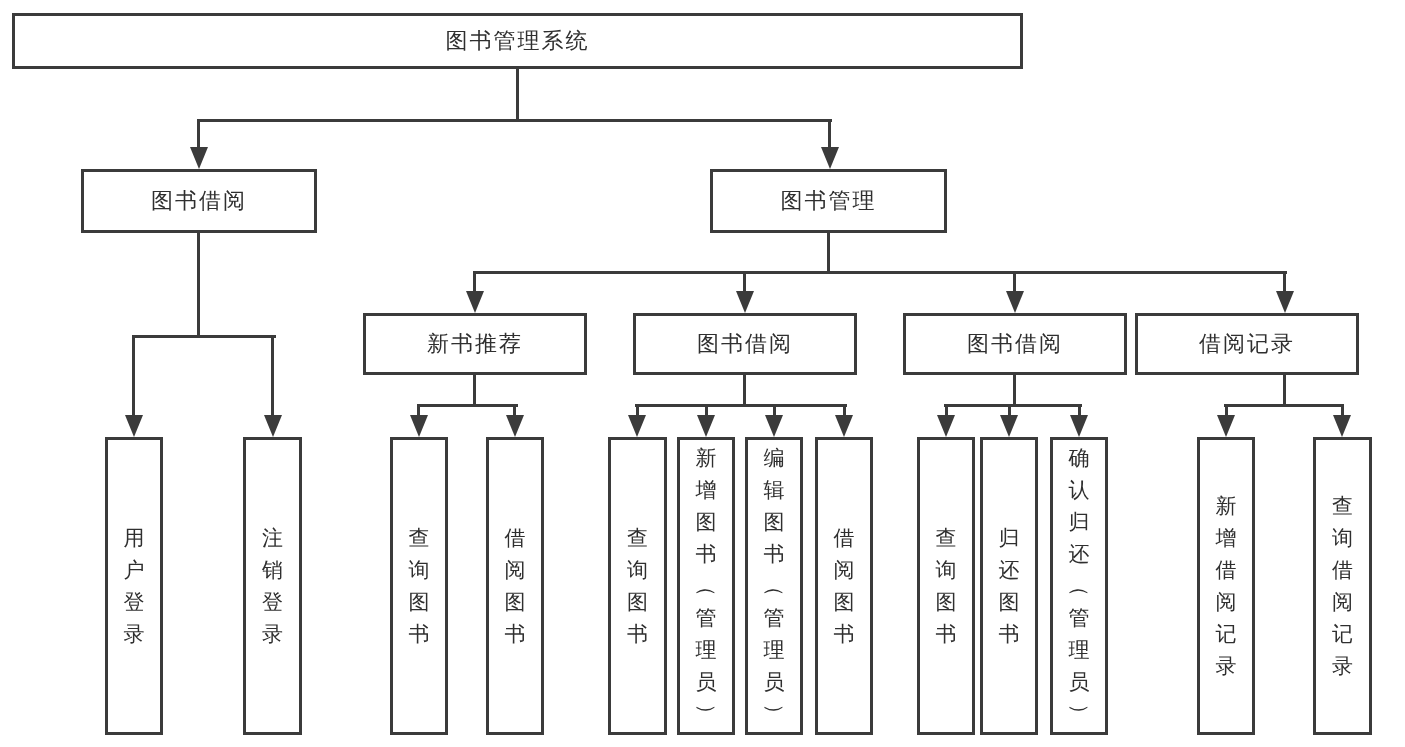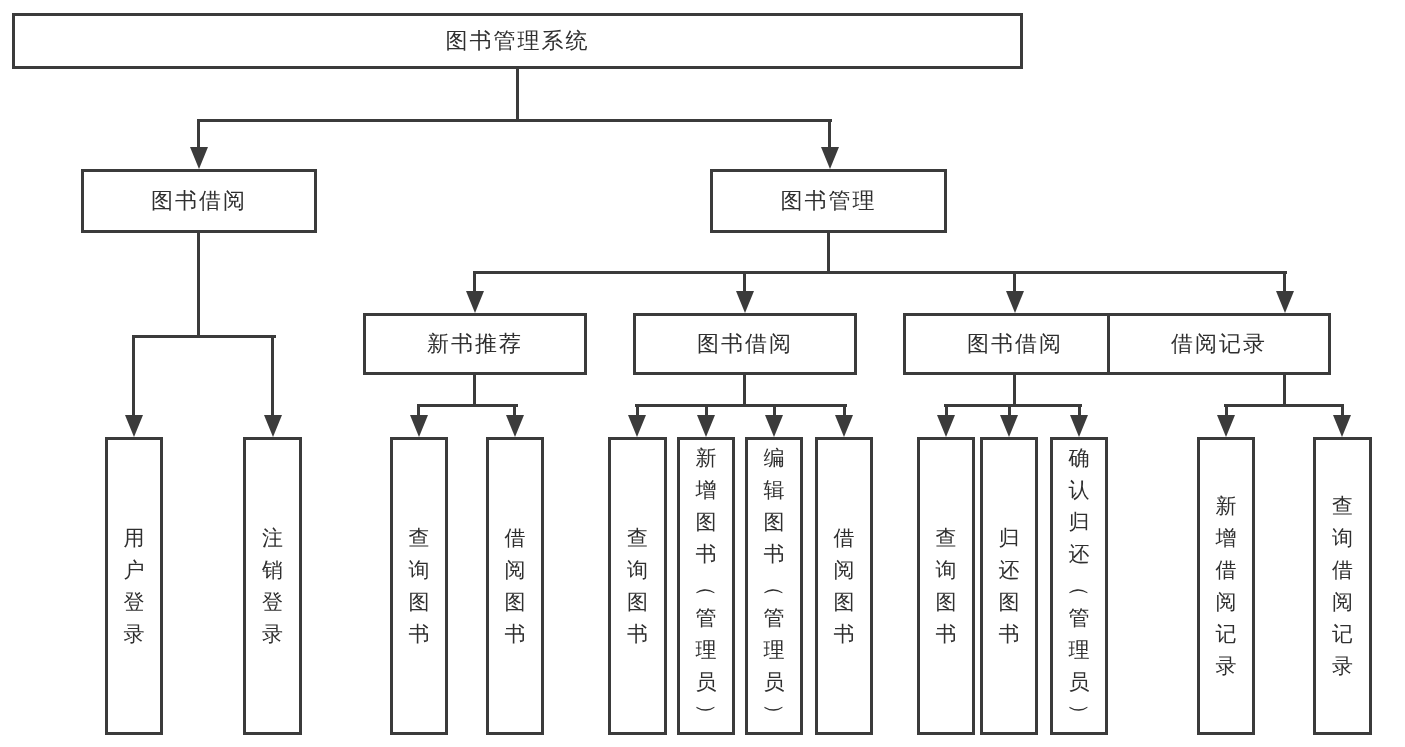--- a/index.html
+++ b/index.html
@@ -34,21 +34,21 @@
 <div class="canvas">
 
   <div class="node" style="left:12px;top:13px;width:1011px;height:56px;">图书管理系统</div>
 
   <div class="node" style="left:81px;top:169px;width:236px;height:64px;">图书借阅</div>
   <div class="node mid" style="left:363px;">新书推荐</div>
 
   <div class="node" style="left:710px;top:169px;width:237px;height:64px;">图书管理</div>
   <div class="node mid" style="left:633px;">图书借阅</div>
   <div class="node mid" style="left:903px;">图书借阅</div>
-  <div class="node mid" style="left:1107px;">借阅记录</div>
+  <div class="node mid" style="left:1135px;">借阅记录</div>
 
   <div class="node leaf" style="left:105px;width:58px;">
       <span class="ch">用</span>
       <span class="ch">户</span>
       <span class="ch">登</span>
       <span class="ch">录</span>
     </div>
   <div class="node leaf" style="left:243px;width:59px;">
       <span class="ch">注</span>
       <span class="ch">销</span>

